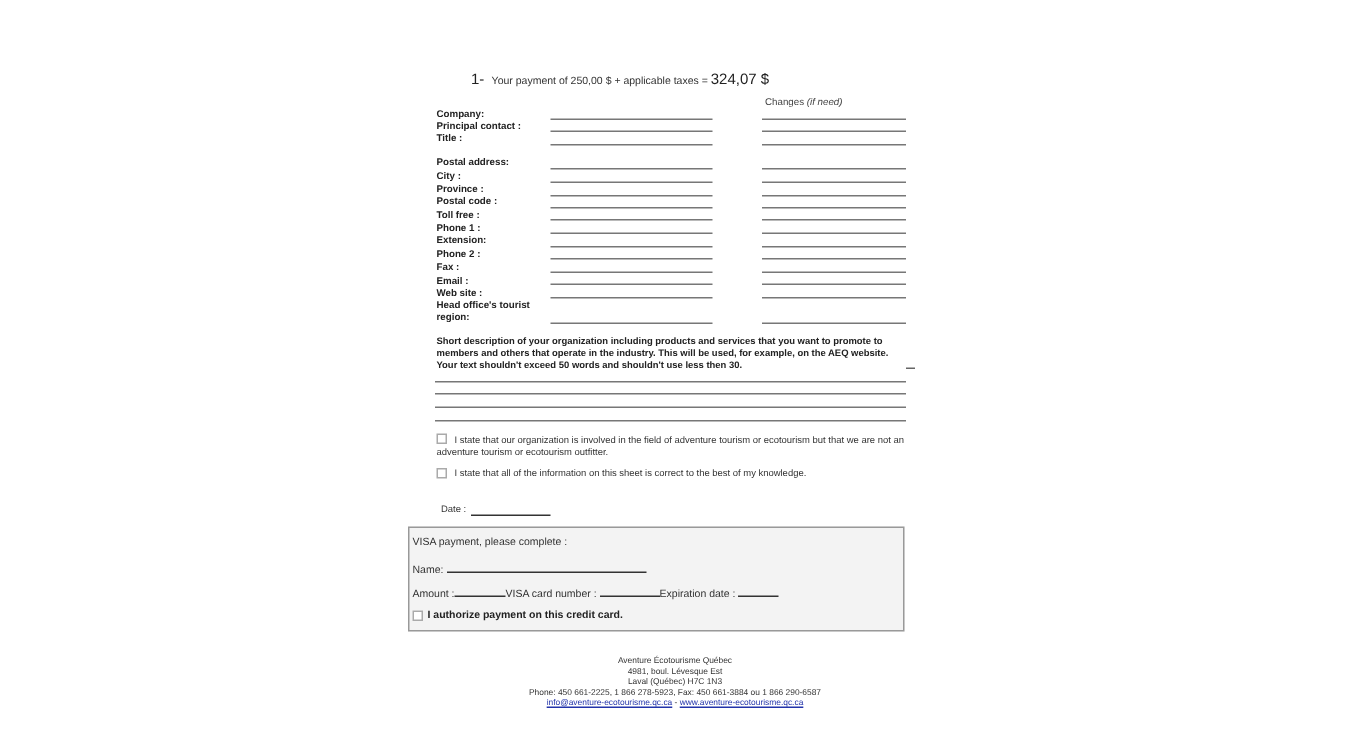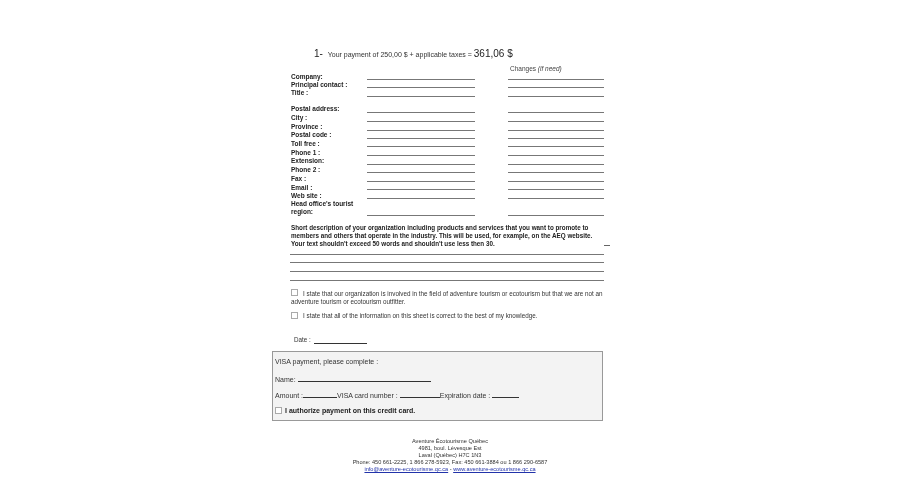--- a/index.html
+++ b/index.html
@@ -30,21 +30,21 @@
   .visa .bold { font-weight: bold; color: #222; }
   .footer { left: 330px; top: 438px; width: 240px; text-align: center; font-size: 5.6px; line-height: 7px; color: #333; }
   .footer a { color: #2233aa; text-decoration: underline; }
 </style>
 </head>
 <body>
 
 <div class="abs payline">
   <span class="num">1-</span>
   <span>Your payment of 250,00 $ + applicable taxes =</span>
-  <span class="total">361,06 $</span>
+  <span class="total">324,07 $</span>
 </div>
 
 <div class="abs changes">
   <span>Changes</span>
   <i>(if need)</i>
 </div>
 
 <div class="abs lbl" style="top:73px">Company:</div>
 <div class="abs lbl" style="top:81px">Principal contact :</div>
 <div class="abs lbl" style="top:89px">Title  :</div>

